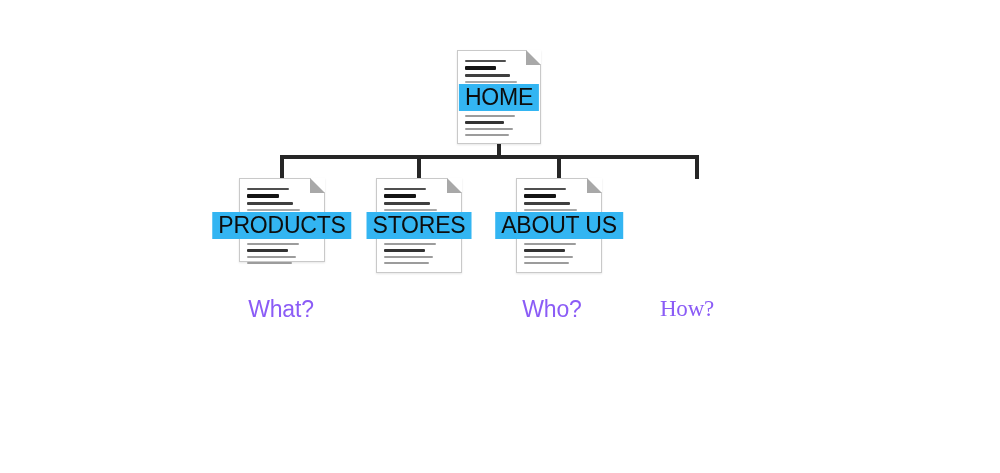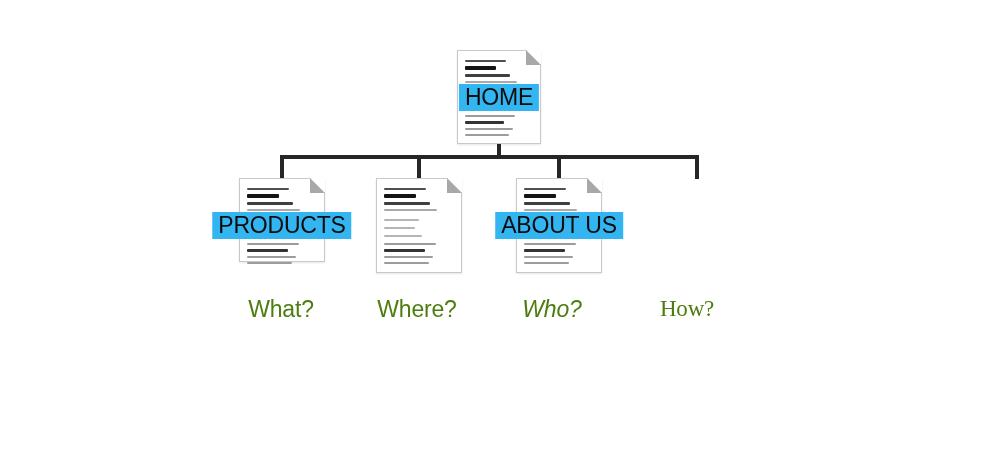--- a/index.html
+++ b/index.html
@@ -77,21 +77,21 @@
     padding: 0 6px;
     white-space: nowrap;
     letter-spacing: -0.2px;
   }
 
   
   .caption {
     position: absolute;
     top: 296px;
     transform: translateX(-50%);
-    color: #4d7c0f;
+    color: #8b5cf6;
     font-size: 23px;
     white-space: nowrap;
     letter-spacing: -0.2px;
   }
 </style>
 </head>
 <body>
 
 <div class="stage">
 
@@ -155,20 +155,21 @@
         <div class="ln m2"></div>
         <div class="ln m3"></div>
       </div>
       <div class="ln l5"></div>
       <div class="ln l6"></div>
       <div class="ln l7"></div>
       <div class="ln l8"></div>
       <span class="fold-cut"></span>
       <span class="fold"></span>
     </div>
+    <div class="label">STORES</div>
   </div>
 
   <div class="node" style="left:516px; top:178px; width:86px; height:95px;text-decoration:underline;">
     <div class="page">
       <div class="ln l1"></div>
       <div class="ln l2"></div>
       <div class="ln l3"></div>
       <div class="ln l4"></div>
       <div class="mid">
         <div class="ln m1"></div>
@@ -180,17 +181,16 @@
       <div class="ln l7"></div>
       <div class="ln l8"></div>
       <span class="fold-cut"></span>
       <span class="fold"></span>
     </div>
     <div class="label">ABOUT US</div>
   </div>
 
 
   <div class="caption" style="left:281px;">What?</div>
-  <div class="caption" style="left:417px;">Where?</div>
-  <div class="caption" style="left:552px;font-style:italic;">Who?</div>
+  <div class="caption" style="left:552px;">Who?</div>
   <div class="caption" style="left:687px;font-family:Liberation Serif, serif;">How?</div>
 
 </div>
 
 </body></html>

